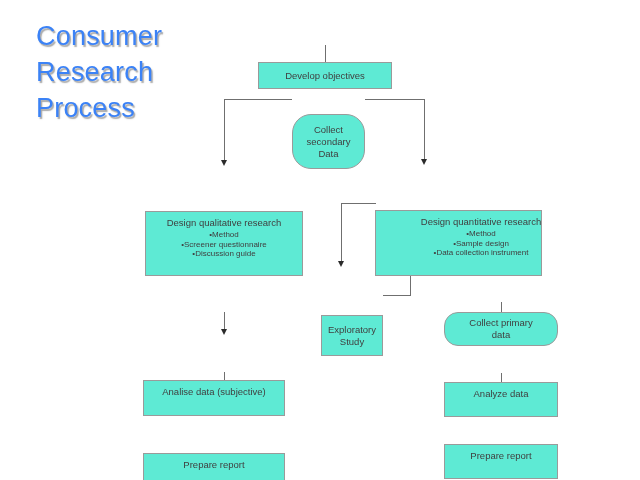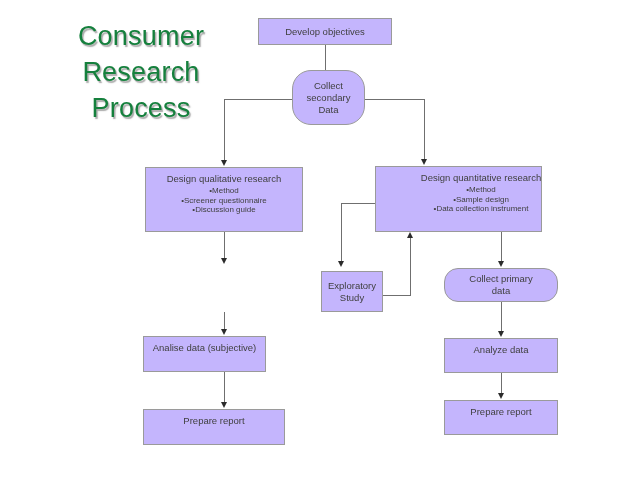--- a/index.html
+++ b/index.html
@@ -18,45 +18,46 @@
     height: 480px;
     background: #ffffff;
     overflow: hidden;
   }
   
   .title {
     position: absolute;
     left: 36px;
     top: 18px;
     width: 210px;
-    text-align: center;
+    text-align: left;
     font-size: 27px;
     line-height: 36px;
-    color: #15803d;
+    color: #3b82f6;
     text-shadow: 1.5px 1.5px 1.2px rgba(120,120,120,0.65);
     letter-spacing: 0.2px;
     font-weight: 400;
   }
   .title div { white-space: nowrap; }
 
   
   .box {
     position: absolute;
     box-sizing: border-box;
     border: 1px solid #9a9a9a;
-    background: #c4b5fd;
+    background: #5eead4;
     color: #404040;
     display: flex;
     flex-direction: column;
     align-items: center;
     justify-content: center;
     text-align: center;
     font-size: 9px;
     line-height: 11px;
     padding: 2px 3px;
+    margin-top: 44px;
   }
   .box .ttl {
     font-size: 9.5px;
     line-height: 12px;
     white-space: nowrap;
   }
   .box .sub {
     font-size: 8px;
     line-height: 10px;
     white-space: nowrap;
@@ -177,21 +178,21 @@
   <div class="box" style="left:321px; top:271px; width:62px; height:41px;">
     <span class="ttl">Exploratory</span>
     <span class="ttl">Study</span>
   </div>
 
   <div class="box" style="left:444px; top:268px; width:114px; height:34px;border-radius:14px;">
     <span class="ttl">Collect primary</span>
     <span class="ttl">data</span>
   </div>
 
-  <div class="box top-aligned" style="left:143px; top:336px; width:123px; height:36px;">
+  <div class="box top-aligned" style="left:143px; top:336px; width:142px; height:36px;">
     <span class="ttl">Analise data (subjective)</span>
   </div>
 
   <div class="box top-aligned" style="left:444px; top:338px; width:114px; height:35px;">
     <span class="ttl">Analyze data</span>
   </div>
 
   <div class="box top-aligned" style="left:143px; top:409px; width:142px; height:36px;">
     <span class="ttl">Prepare report</span>
   </div>

